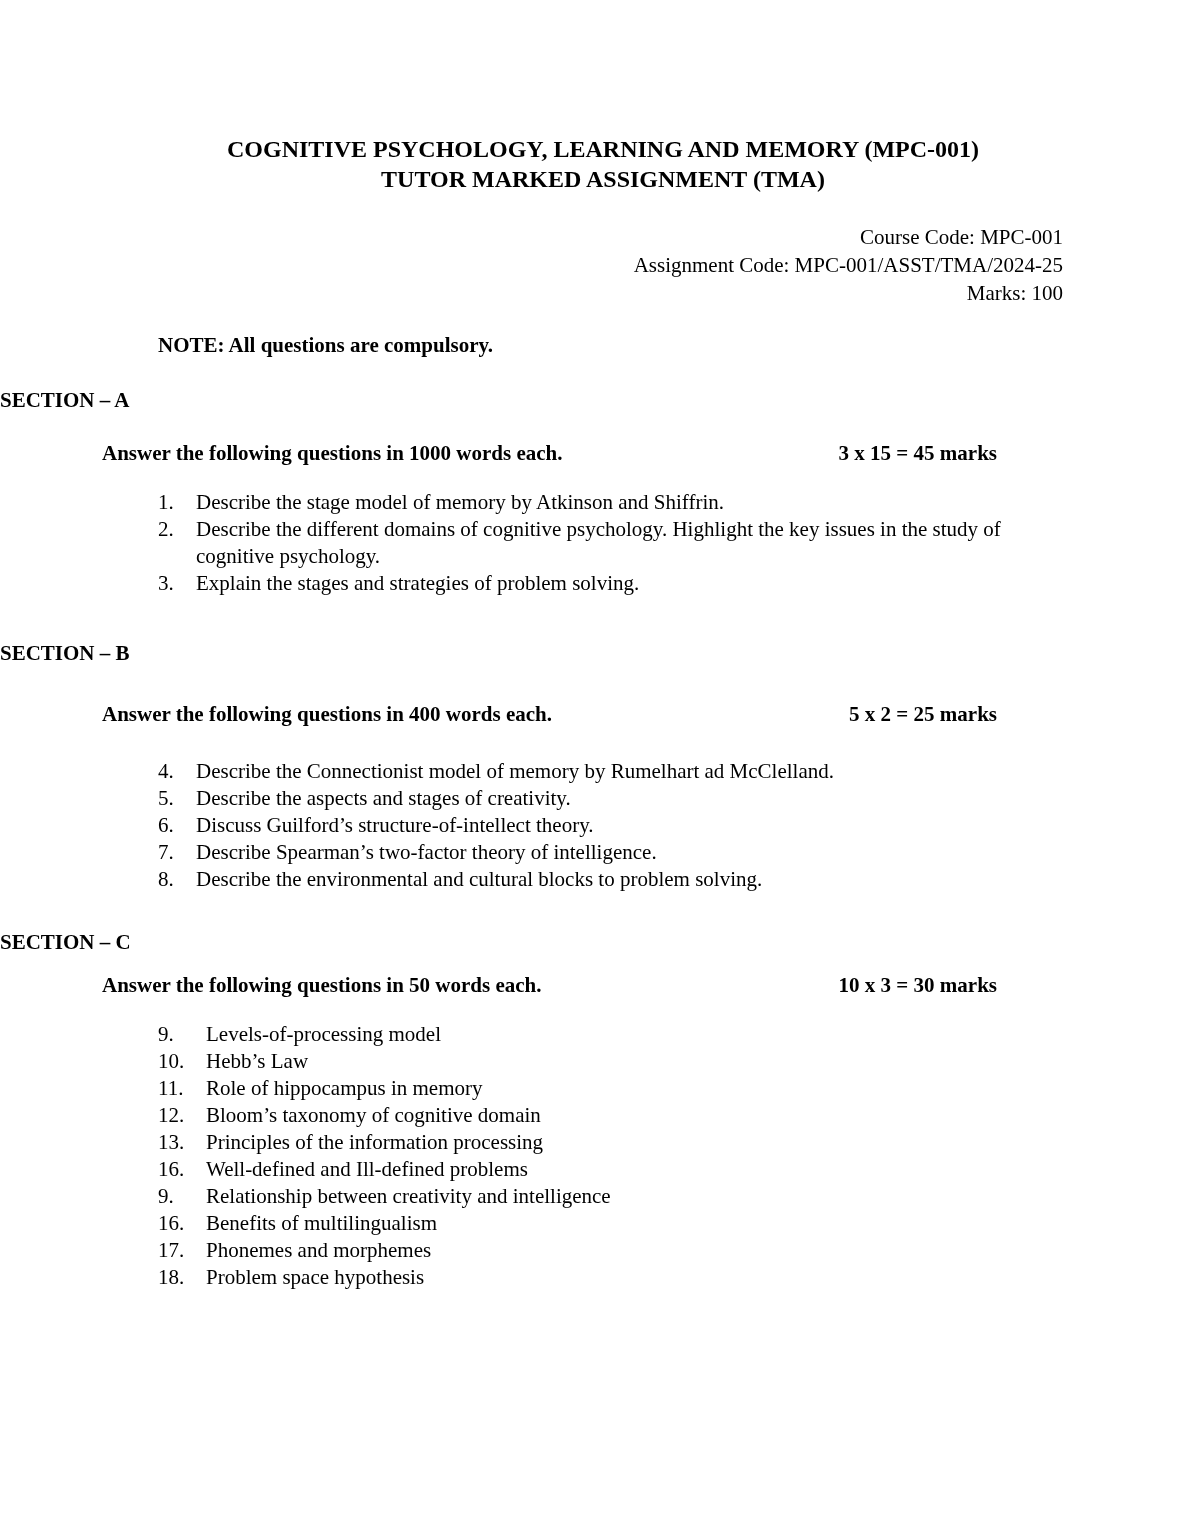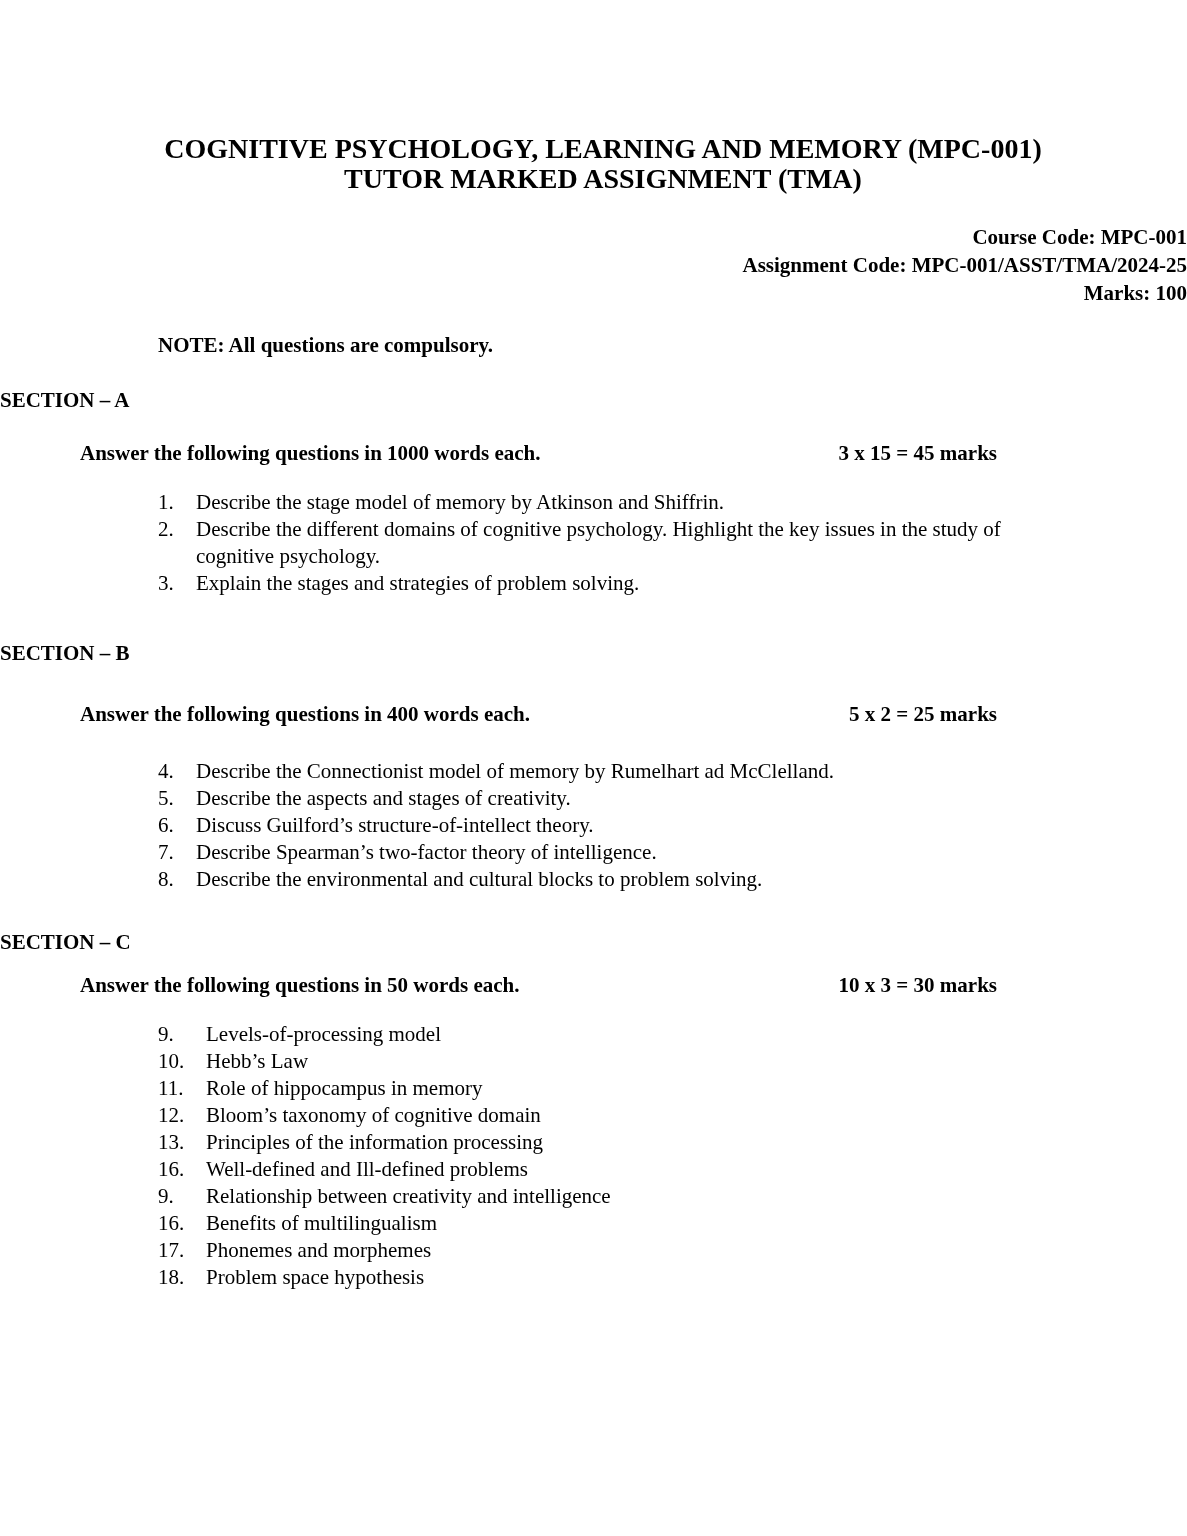--- a/index.html
+++ b/index.html
@@ -16,45 +16,46 @@
     font-family: "Liberation Serif", "DejaVu Serif", serif;
     font-size: 21px;
     line-height: 27px;
     box-sizing: border-box;
     padding-top: 134px;
     overflow: hidden;
   }
   .title-block {
     text-align: center;
     font-weight: bold;
-    font-size: 28px;
+    font-size: 24px;
     line-height: 30px;
     padding-left: 19px;
   }
   .code-block {
     text-align: right;
-    font-weight: bold;
+    font-weight: normal;
     line-height: 28px;
+    padding-right: 124px;
     margin-top: 29px;
   }
   .note-line {
     font-weight: bold;
     margin-left: 158px;
     margin-top: 25px;
   }
   .section-heading {
     text-align: left;
     font-weight: bold;
     margin-top: 28px;
   }
   .answer-line {
     display: flex;
     justify-content: space-between;
     font-weight: bold;
-    margin-left: 80px;
+    margin-left: 102px;
     margin-right: 124px;
     margin-top: 26px;
     text-align: right;
   }
   .answer-line .marks { margin-right: 66px; white-space: nowrap; }
   .q-list {
     margin-left: 158px;
     margin-right: 124px;
     margin-top: 22px;
   }

